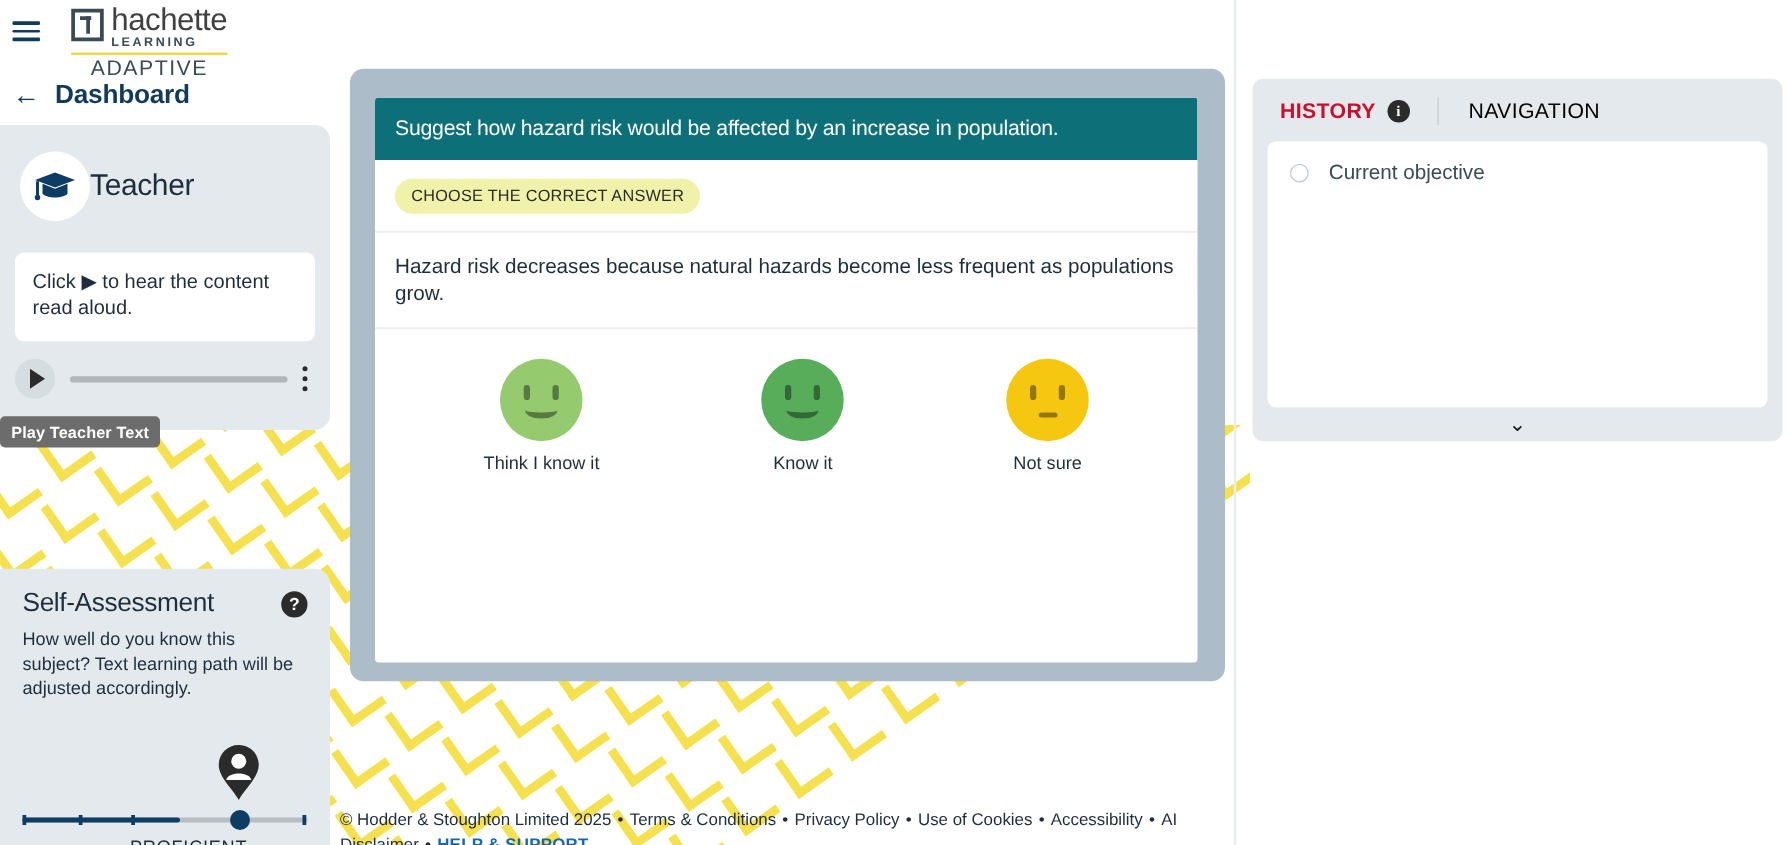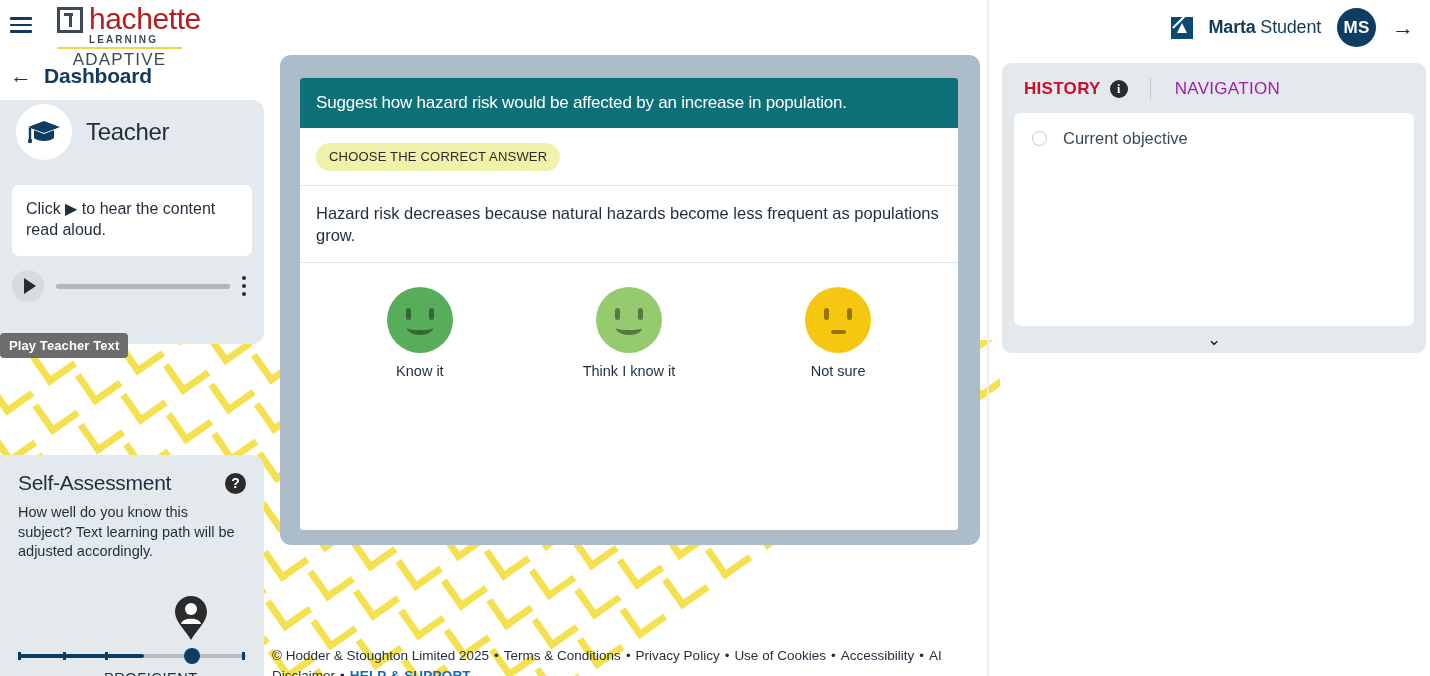--- a/index.html
+++ b/index.html
@@ -31,21 +31,21 @@
   .hamburger { position:absolute; left:10px; top:17px; width:22px; height:16px; cursor:pointer; }
   .hamburger i { display:block; height:2.6px; background:#123a5c; margin-bottom:4px; border-radius:1px;}
   .logo { position:absolute; left:57px; top:4px; width:125px; text-align:center; }
   .logo .mark { display:flex; align-items:flex-start; gap:6px; }
   .logo .glyph {
     width:26px; height:26px; border:3px solid #3a4a56; position:relative; flex:none; margin-top:3px;
   }
   .logo .glyph:before{ content:""; position:absolute; left:4px; top:3px; width:9px; height:3px; background:#3a4a56; }
   .logo .glyph:after{ content:""; position:absolute; left:9px; top:3px; width:3px; height:14px; background:#3a4a56; }
   .logo .wordmark { text-align:left; line-height:1; }
-  .logo .h1txt { font-size:30px; color:#b91c1c; letter-spacing:-0.4px; font-weight:400; }
+  .logo .h1txt { font-size:25px; color:#404040; letter-spacing:-0.4px; font-weight:400; }
   .logo .h2txt { font-size:10px; color:#3a4a56; letter-spacing:2.1px; font-weight:700; margin-top:1px;}
   .logo .rule { height:2px; background:#ecd94a; margin:2px 0 1px 0; }
   .logo .adaptive { font-size:17px; color:#3a4a56; letter-spacing:1.2px; }
 
   .backrow { position:absolute; left:10px; top:64px; display:flex; align-items:center; gap:12px; z-index:7;}
   .backarrow { font-size:22px; color:#123a5c; line-height:1; cursor:pointer; }
   .dashlabel { font-size:21px; font-weight:700; color:#123a5c; letter-spacing:-0.2px; }
 
   .userzone { position:absolute; right:16px; top:8px; display:flex; align-items:center; gap:16px; }
   .muteicon { width:22px; height:22px; background:#0c4a73; position:relative; }
@@ -65,21 +65,21 @@
     font-size:17px; font-weight:700; letter-spacing:0.3px;
   }
   .exitarrow { font-size:22px; color:#1f2d3d; line-height:1; cursor:pointer; }
 
   
   .panel { background:#e3e9ec; border-radius:12px; }
   .teacher-panel {
     position:absolute; left:0; top:100px; width:264px; height:244px;
     border-radius:0 12px 12px 0; z-index:4;
   }
-  .teacher-head { display:flex; align-items:center; gap:14px; padding:4px 0 0 16px; }
+  .teacher-head { display:flex; align-items:center; padding:21px 0 0 16px; }
   .teacher-ava {
     width:56px; height:56px; border-radius:50%; background:#fff;
     display:flex; align-items:center; justify-content:center;
   }
   .cap { position:relative; width:34px; height:26px; }
   .teacher-name { font-size:24px; color:#1f2d3d; letter-spacing:-0.3px; }
   .teacher-card {
     margin:25px 12px 0 12px; background:#fff; border-radius:7px;
     padding:13px 14px 16px 14px; font-size:16px; line-height:1.32; color:#1f2d3d;
   }
@@ -160,21 +160,21 @@
   .brow.r { right:14px; transform:rotate(-18deg); }
 
   
   .rpanel {
     position:absolute; left:1002px; top:63px; width:424px; height:290px;
     background:#e3e9ec; border-radius:9px; z-index:4;
   }
   .rtabs { display:flex; align-items:center; gap:0; padding:15px 0 0 22px;text-align:right; }
   .rtab { font-size:17px; letter-spacing:0.3px; cursor:pointer; display:flex; align-items:center; gap:9px; }
   .rtab.active { color:#c8102e; font-weight:700; }
-  .rtab.inactive { color:#a21caf; padding-left:24px; }
+  .rtab.inactive { color:#000000; padding-left:24px; }
   .infoi {
     width:18px; height:18px; border-radius:50%; background:#2b2b2b; color:#fff;
     font-size:12px; font-weight:700; display:flex; align-items:center; justify-content:center;
     font-family:"Liberation Serif", serif;
   }
   .tabdiv { width:1px; height:22px; background:#c4cdd3; margin-left:22px; }
   .rbody {
     margin:13px 12px 0 12px; height:213px; background:#fff; border-radius:7px; padding:16px 18px;
   }
   .objrow { display:flex; align-items:center; gap:16px; }
@@ -365,28 +365,20 @@
         <div class="glyph"></div>
         <div class="wordmark">
           <div class="h1txt">hachette</div>
           <div class="h2txt">LEARNING</div>
         </div>
       </div>
       <div class="rule"></div>
       <div class="adaptive">ADAPTIVE</div>
     </div>
 
-    <div class="userzone">
-      <div class="muteicon"></div>
-      <div class="uname">
-        <b>Marta</b><span> Student</span>
-      </div>
-      <div class="avatar">MS</div>
-      <div class="exitarrow">→</div>
-    </div>
   </div>
 
   <div class="backrow">
     <span class="backarrow">←</span>
     <span class="dashlabel">Dashboard</span>
   </div>
 
   <div class="panel teacher-panel">
     <div class="teacher-head">
       <div class="teacher-ava">
@@ -448,34 +440,34 @@
     <div class="qheader">Suggest how hazard risk would be affected by an increase in population.</div>
     <div class="qbody">
       <div class="chip-wrap">
         <span class="chip">CHOOSE THE CORRECT ANSWER</span>
       </div>
       <div id="options-list">
           <div class="opt first">Hazard risk decreases because natural hazards become less frequent as populations grow.</div>
         </div>
       <div class="faces" id="faces-row">
           <div class="face">
+            <div class="circle" style="background: rgb(149, 202, 110);">
+              <span class="eye l" style="background: rgb(89, 121, 66);"></span>
+              <span class="eye r" style="background: rgb(89, 121, 66);"></span>
+              <span class="mouth-smile" style="border-bottom-color: rgb(89, 121, 66);"></span>
+            </div>
+            <div class="lbl">Think I know it</div>
+          </div>
+          <div class="face">
             <div class="circle" style="background: rgb(87, 173, 90);">
               <span class="eye l" style="background: rgb(52, 104, 54);"></span>
               <span class="eye r" style="background: rgb(52, 104, 54);"></span>
               <span class="mouth-smile" style="border-bottom-color: rgb(52, 104, 54);"></span>
             </div>
             <div class="lbl">Know it</div>
-          </div>
-          <div class="face">
-            <div class="circle" style="background: rgb(149, 202, 110);">
-              <span class="eye l" style="background: rgb(89, 121, 66);"></span>
-              <span class="eye r" style="background: rgb(89, 121, 66);"></span>
-              <span class="mouth-smile" style="border-bottom-color: rgb(89, 121, 66);"></span>
-            </div>
-            <div class="lbl">Think I know it</div>
           </div>
           <div class="face">
             <div class="circle" style="background: rgb(246, 199, 16);">
               <span class="eye l" style="background: rgb(148, 119, 10);"></span>
               <span class="eye r" style="background: rgb(148, 119, 10);"></span>
               <span class="mouth-flat" style="background: rgb(148, 119, 10);"></span>
             </div>
             <div class="lbl">Not sure</div>
           </div>
         </div>

